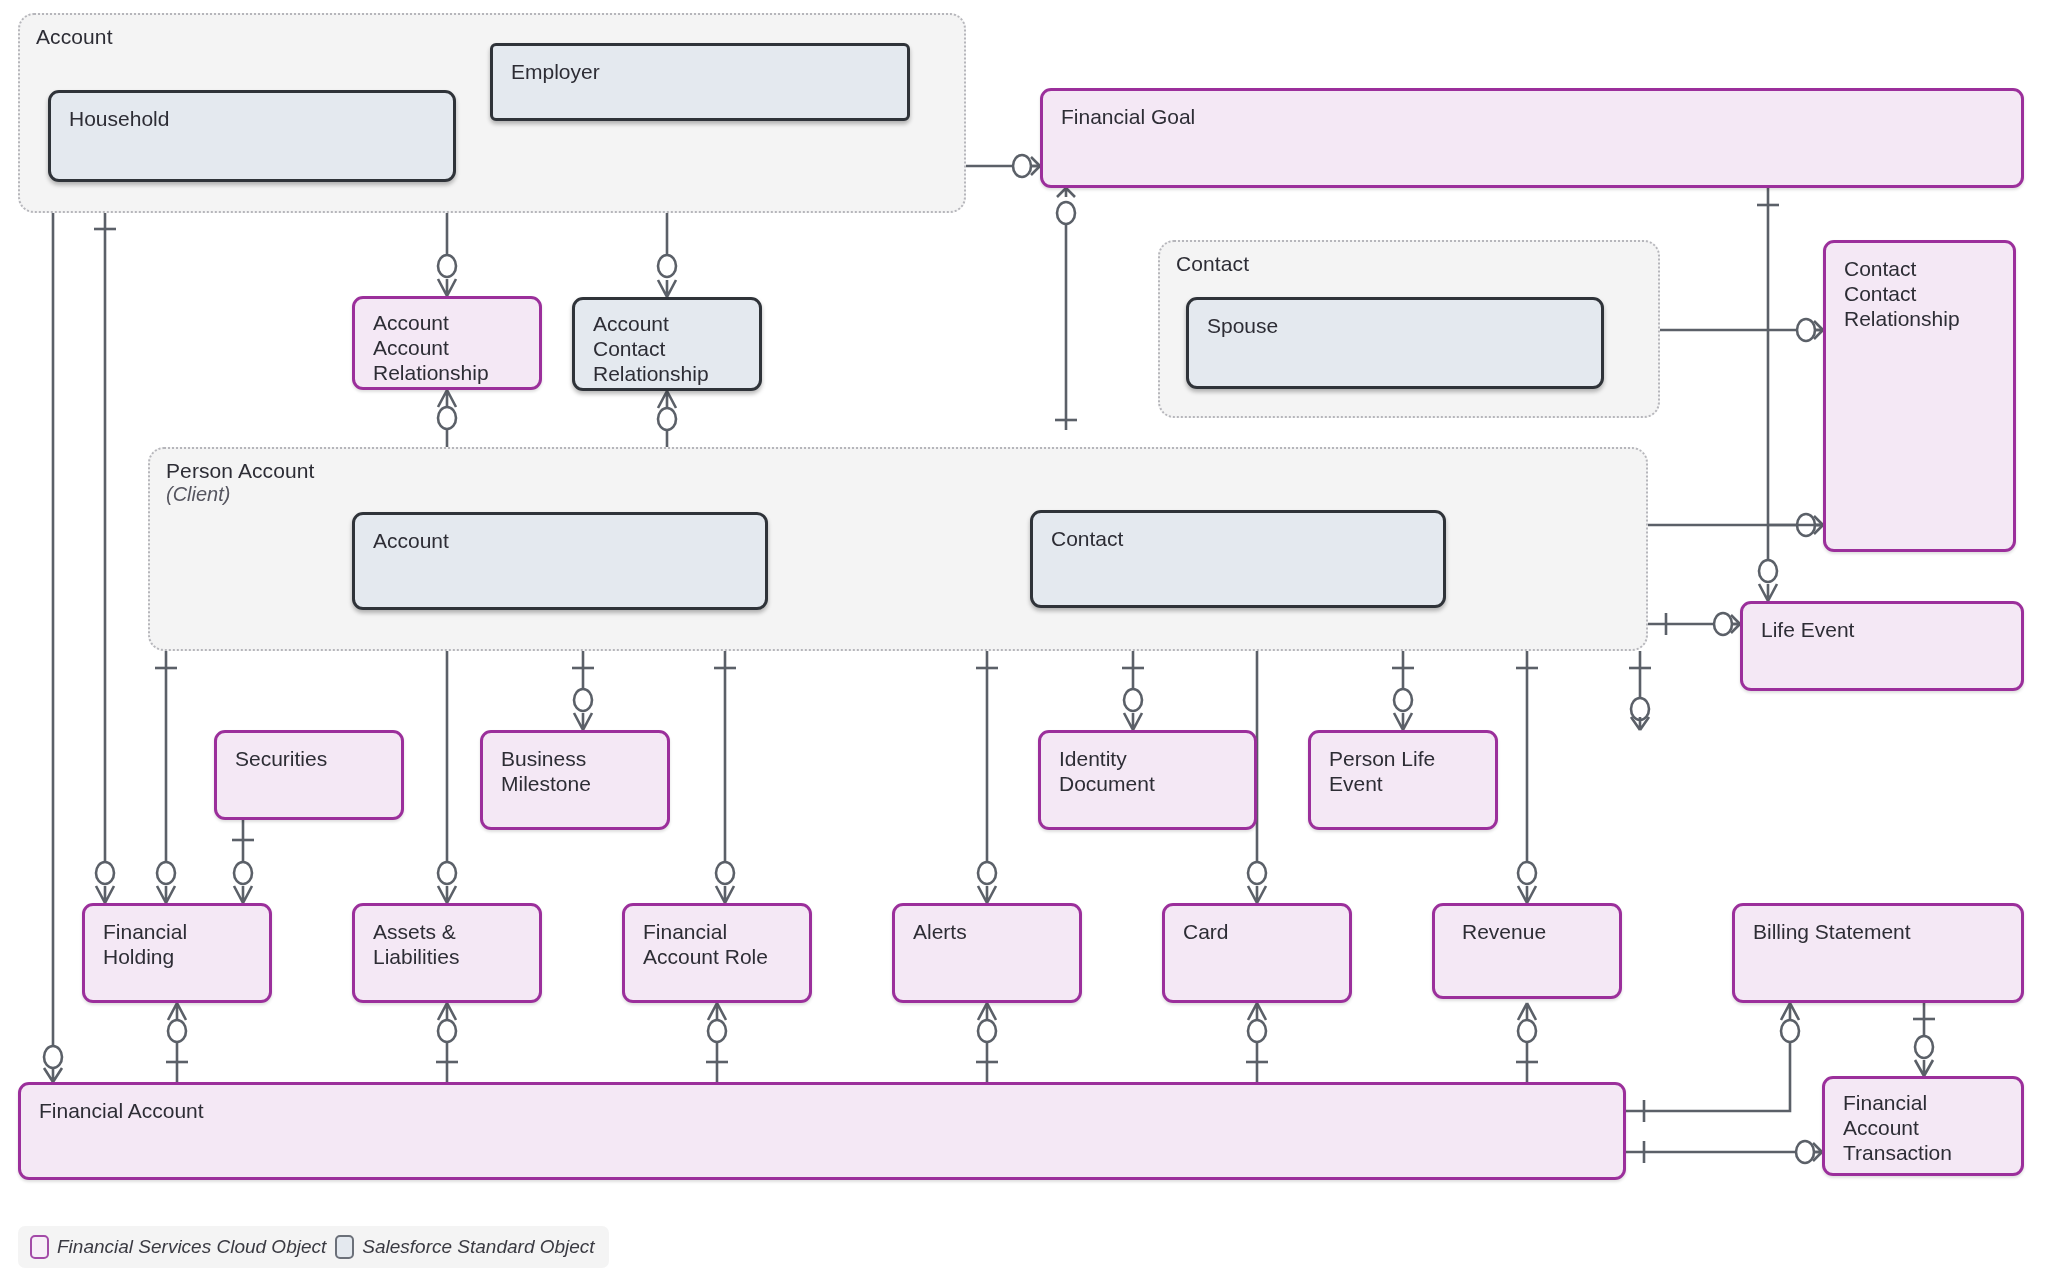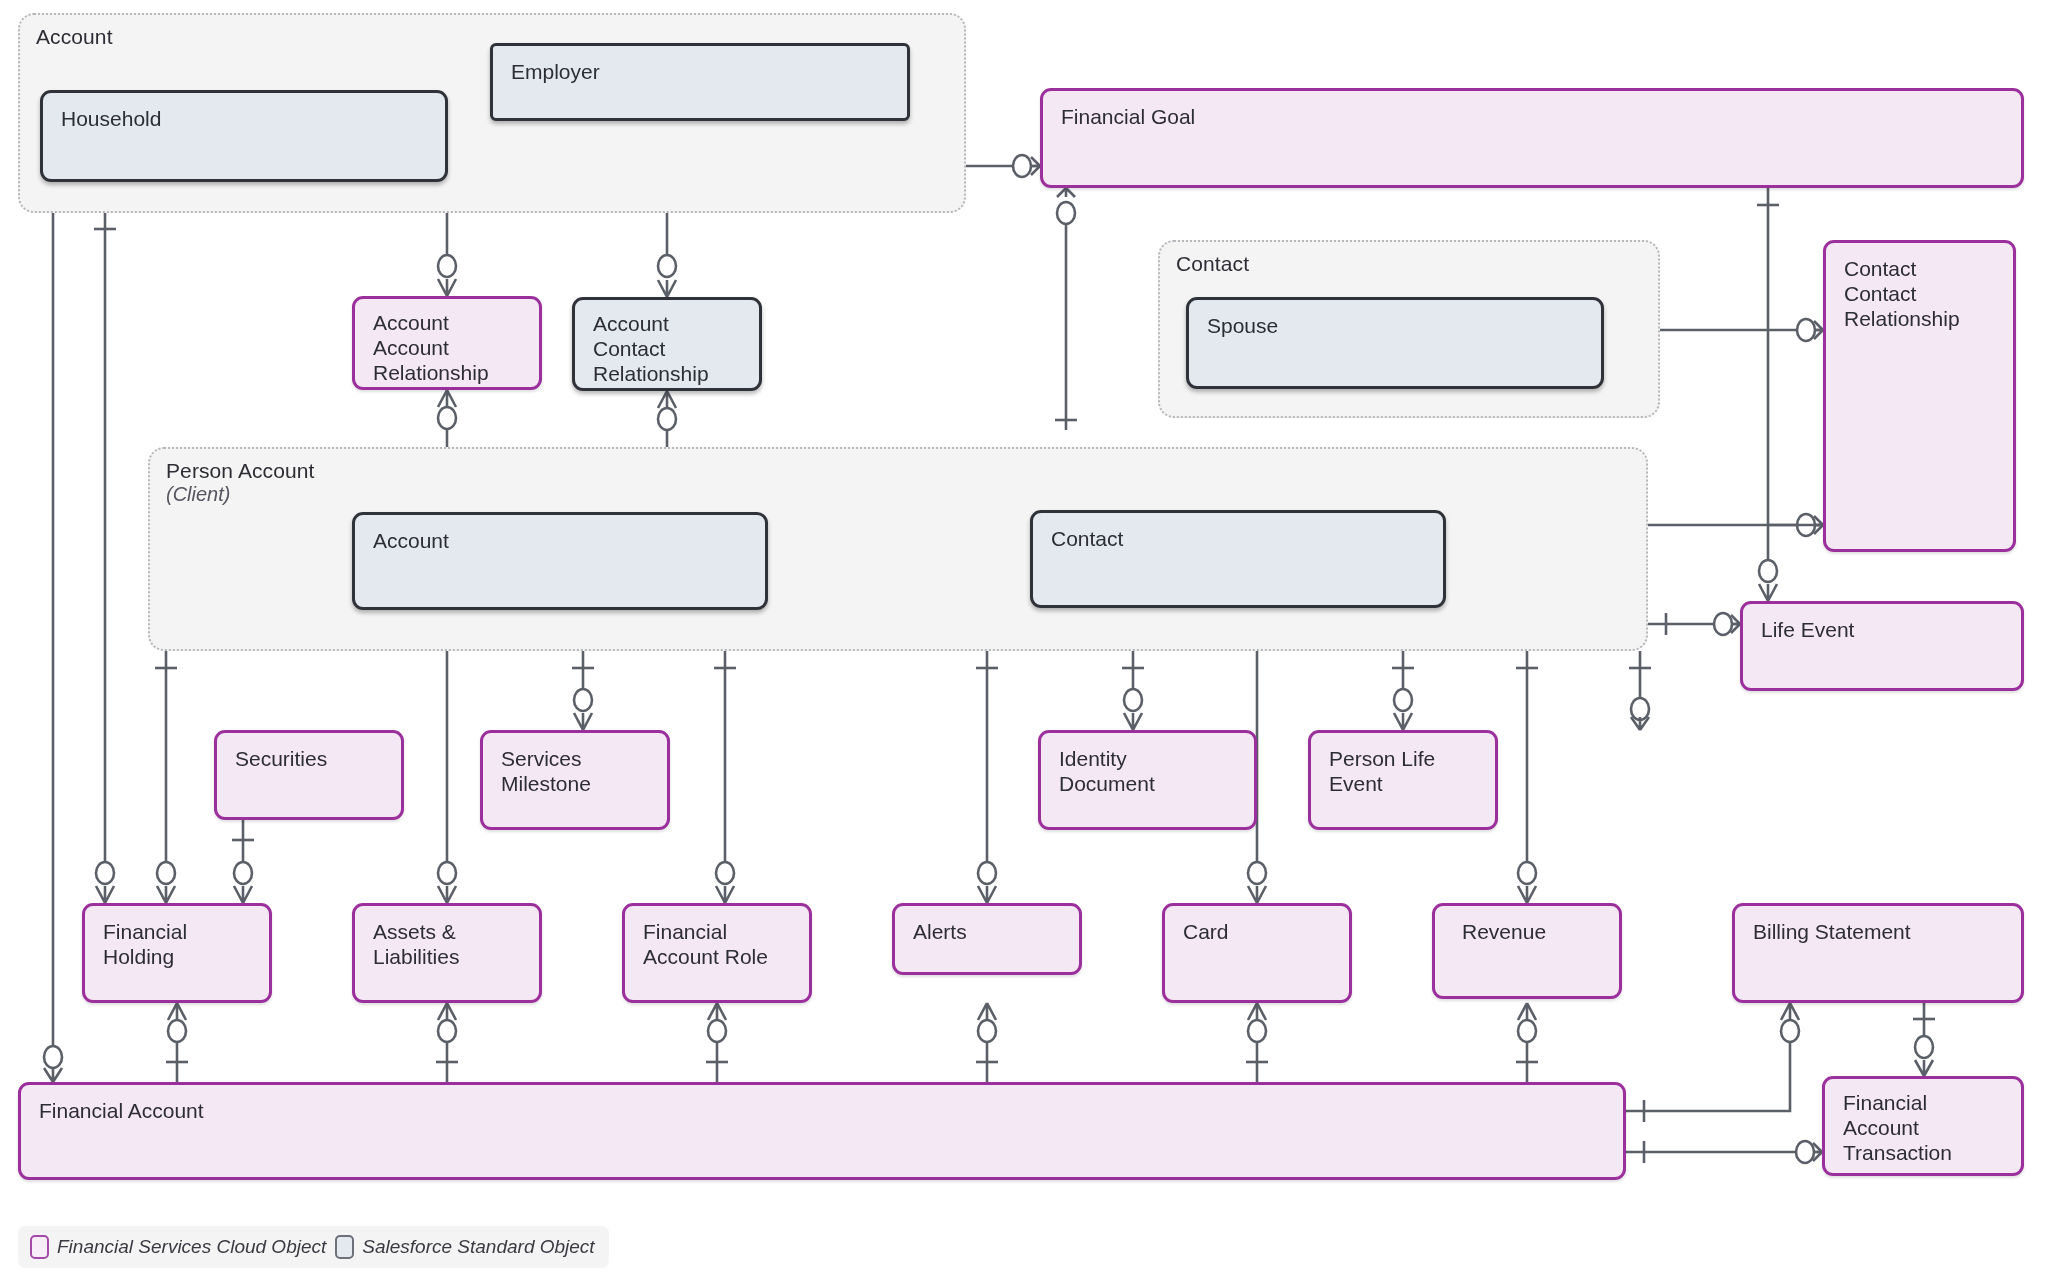--- a/index.html
+++ b/index.html
@@ -277,21 +277,21 @@
 
   <div class="group" style="left:1158px; top:240px; width:502px; height:178px;">
     <span class="group-title">Contact</span>
   </div>
 
   <div class="group" style="left:148px; top:447px; width:1500px; height:204px;">
     <span class="group-title">Person Account</span>
     <span class="group-sub">(Client)</span>
   </div>
 
-  <div class="ent std" style="left:40px; top:90px; width:408px; height:92px;">Household</div>
+  <div class="ent std" style="left:48px; top:90px; width:408px; height:92px;">Household</div>
 
   <div class="ent std" style="left:490px; top:43px; width:420px; height:78px;border-radius:6px;">Employer</div>
 
   <div class="ent fsc" style="left:1040px; top:88px; width:984px; height:100px;">Financial Goal</div>
 
   <div class="ent fsc" style="left:352px; top:296px; width:190px; height:94px; padding-top:11px;">Account
 Account
 Relationship</div>
 
   <div class="ent std" style="left:572px; top:297px; width:190px; height:94px; padding-top:11px;">Account
@@ -305,40 +305,40 @@
 Relationship</div>
 
   <div class="ent std" style="left:352px; top:512px; width:416px; height:98px;">Account</div>
 
   <div class="ent std" style="left:1030px; top:510px; width:416px; height:98px;">Contact</div>
 
   <div class="ent fsc" style="left:1740px; top:601px; width:284px; height:90px;">Life Event</div>
 
   <div class="ent fsc" style="left:214px; top:730px; width:190px; height:90px;">Securities</div>
 
-  <div class="ent fsc" style="left:480px; top:730px; width:190px; height:100px;">Services
+  <div class="ent fsc" style="left:480px; top:730px; width:190px; height:100px;">Business
 Milestone</div>
 
   <div class="ent fsc" style="left:1038px; top:730px; width:219px; height:100px;">Identity
 Document</div>
 
   <div class="ent fsc" style="left:1308px; top:730px; width:190px; height:100px;">Person Life
 Event</div>
 
 
   <div class="ent fsc" style="left:82px; top:903px; width:190px; height:100px;">Financial
 Holding</div>
 
   <div class="ent fsc" style="left:352px; top:903px; width:190px; height:100px;">Assets &amp;
 Liabilities</div>
 
   <div class="ent fsc" style="left:622px; top:903px; width:190px; height:100px;">Financial
 Account Role</div>
 
-  <div class="ent fsc" style="left:892px; top:903px; width:190px; height:72px;">Alerts</div>
+  <div class="ent fsc" style="left:892px; top:903px; width:190px; height:100px;">Alerts</div>
 
   <div class="ent fsc" style="left:1162px; top:903px; width:190px; height:100px;">Card</div>
 
   <div class="ent fsc" style="left:1432px; top:903px; width:190px; height:96px;padding-left:27px;">Revenue</div>
 
   <div class="ent fsc" style="left:1732px; top:903px; width:292px; height:100px;">Billing Statement</div>
 
   <div class="ent fsc" style="left:18px; top:1082px; width:1608px; height:98px;">Financial Account</div>
 
   <div class="ent fsc" style="left:1822px; top:1076px; width:202px; height:100px; padding-top:11px;">Financial

